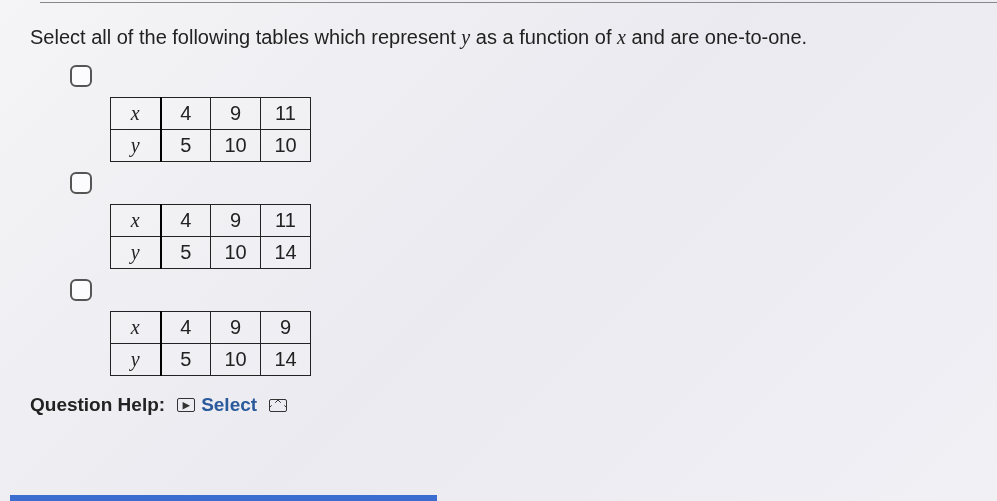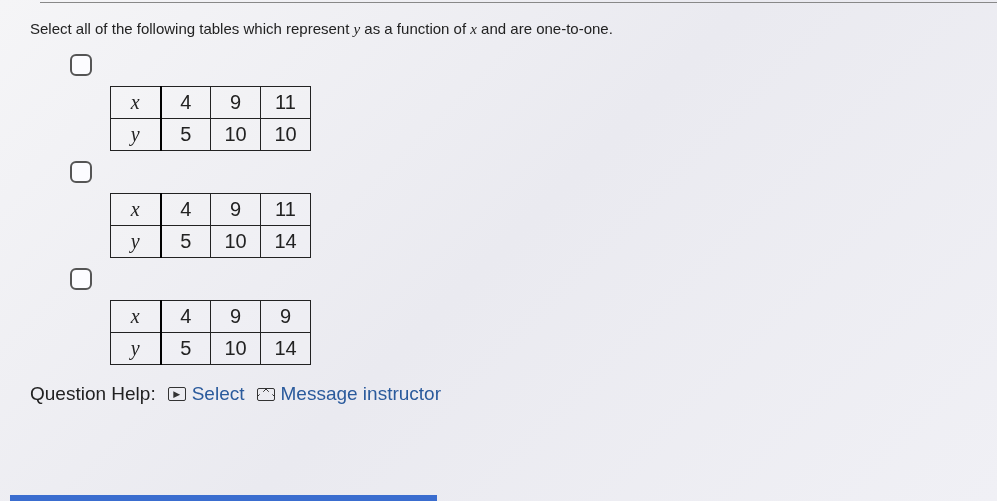--- a/index.html
+++ b/index.html
@@ -19,22 +19,23 @@
     }
     .top-rule {
       position: absolute;
       top: 2px;
       left: 40px;
       right: 0;
       height: 1px;
       background: #888;
     }
     .question-text {
-      font-size: 15px;
+      font-size: 20px;
       margin-bottom: 16px;
+      margin-top: 6px;
     }
     .question-text .mathvar {
       font-style: italic;
       font-family: 'Times New Roman', serif;
     }
     .option-block {
       margin-left: 40px;
       margin-bottom: 4px;
     }
     .checkbox {
@@ -65,20 +66,21 @@
       font-style: italic;
       font-family: 'Times New Roman', serif;
       border-right: 2.5px solid #000;
     }
     .help-row {
       margin-top: 18px;
       font-size: 19px;
       display: flex;
       align-items: center;
       gap: 12px;
+      font-weight: bold;
     }
     .help-link {
       display: inline-flex;
       align-items: center;
       gap: 6px;
       color: #2a5a9c;
       cursor: pointer;
     }
     .icon-box {
       display: inline-flex;
@@ -190,17 +192,16 @@
 </div>
 
 <div class="help-row">
   <span>Question Help:</span>
   <span class="help-link">
     <span class="icon-box">▶</span>
     <span>Select</span>
   </span>
   <span class="help-link">
     <span class="icon-envelope"></span>
-    <span>Message instructor</span>
   </span>
 </div>
 
 <div class="bottom-bar"></div>
 
 </body></html>

